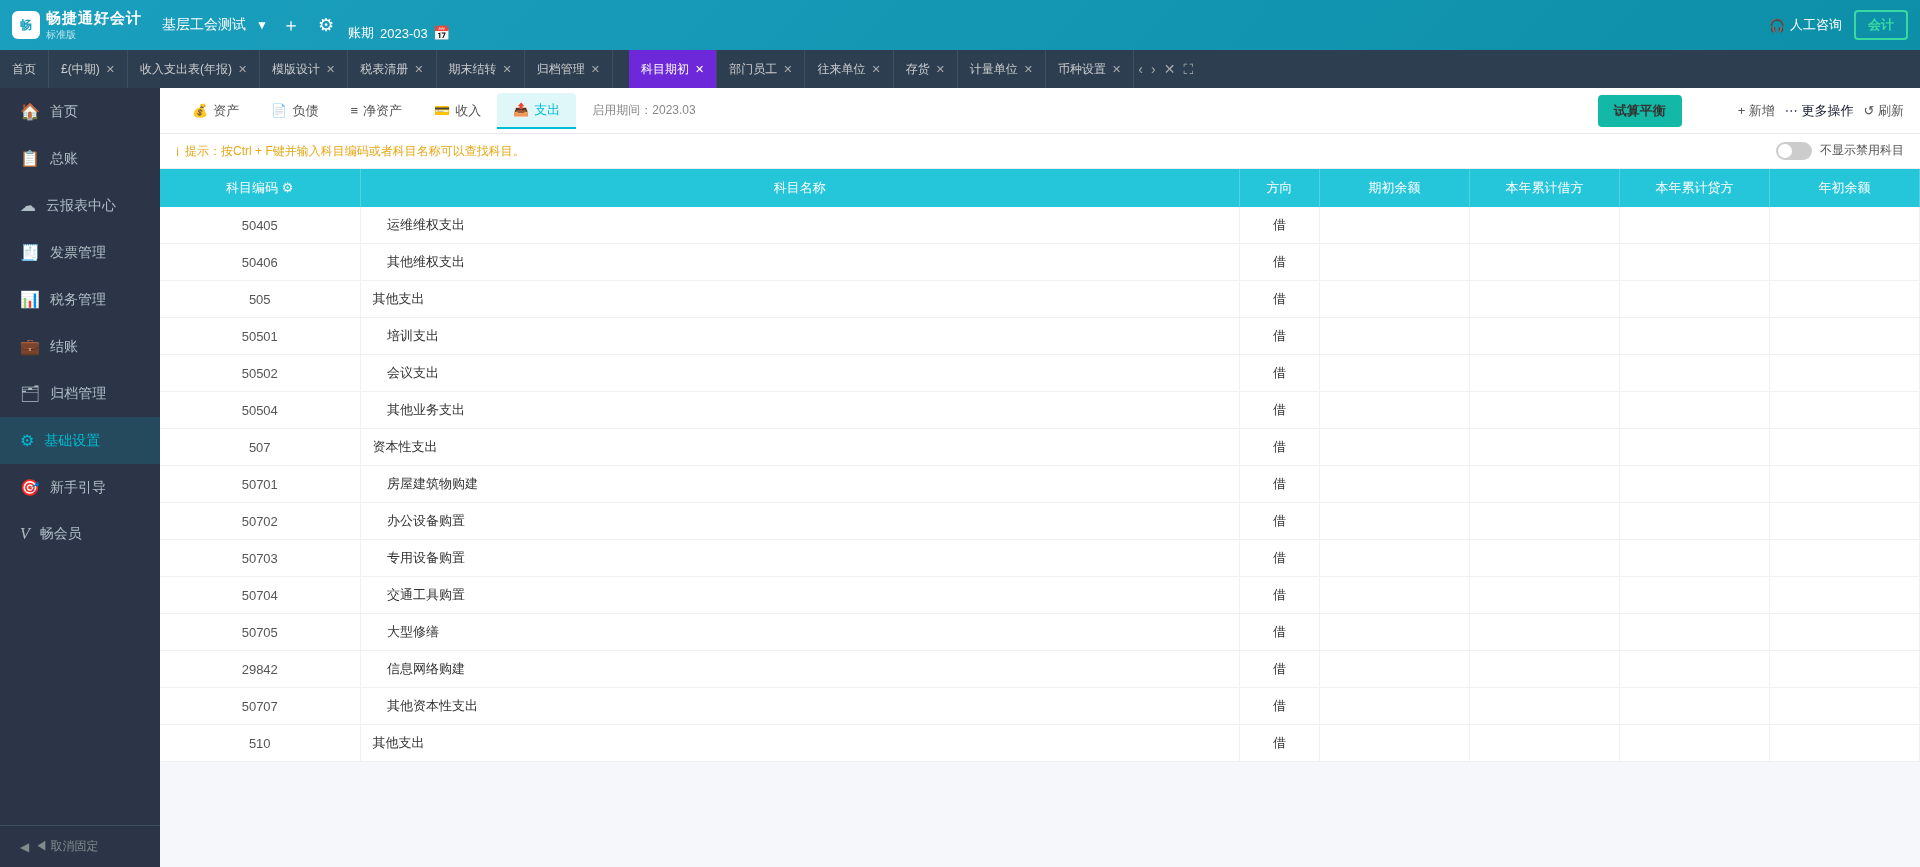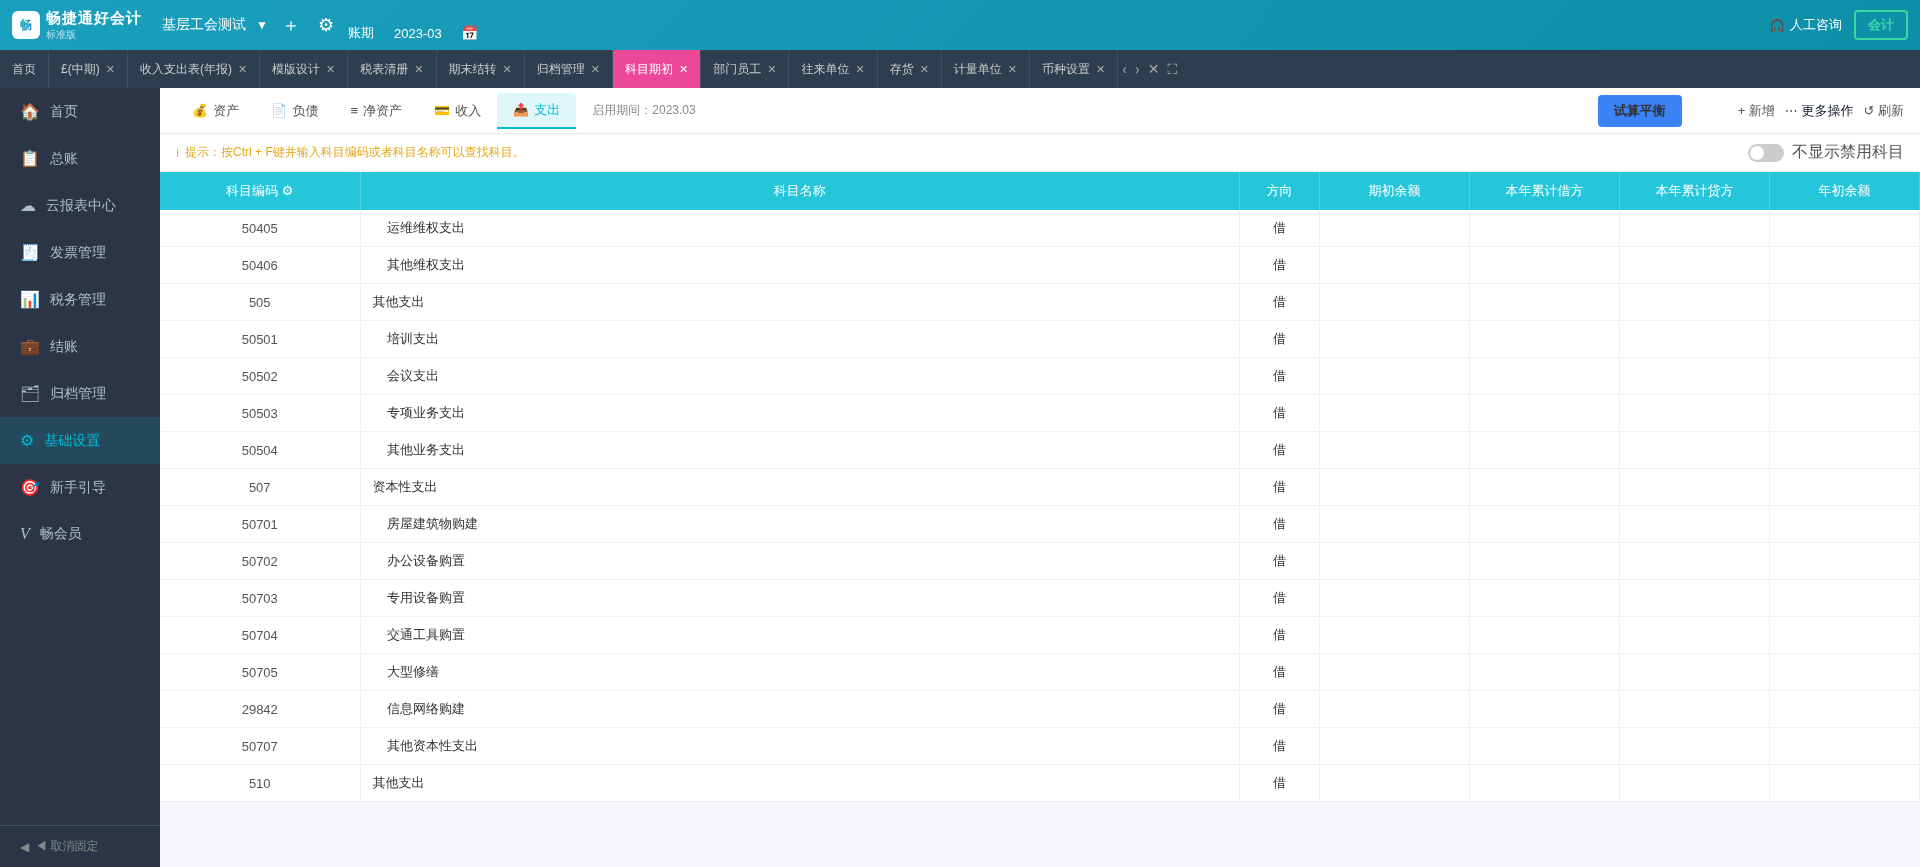--- a/index.html
+++ b/index.html
@@ -56,21 +56,21 @@
       color: white;
       font-size: 18px;
       cursor: pointer;
       padding: 0 4px;
     }
     .period-info {
       color: white;
       font-size: 13px;
       display: flex;
       align-items: center;
-      gap: 20px;
+      gap: 6px;
       margin-top: 16px;
     }
     .period-icon { font-size: 14px; }
     .right-controls {
       display: flex;
       align-items: center;
       gap: 12px;
     }
     .service-btn {
       color: white;
@@ -104,22 +104,23 @@
       align-items: center;
       padding: 0 12px;
       color: #ccc;
       font-size: 12px;
       cursor: pointer;
       white-space: nowrap;
       border-right: 1px solid #3d4f5f;
       gap: 4px;
     }
     .tab-item.active {
-      background: #ec4899;
-      color: white;
+      background: #6d28d9;
+      color: white;
+      margin-left: 16px;
     }
     .tab-close {
       font-size: 11px;
       color: #aaa;
       margin-left: 2px;
     }
     .tab-nav-btns {
       display: flex;
       align-items: center;
       padding: 0 4px;
@@ -209,21 +210,21 @@
       font-size: 12px;
       color: #888;
     }
     .toolbar-right {
       margin-left: auto;
       display: flex;
       align-items: center;
       gap: 10px;
     }
     .balance-btn {
-      background: #3b82f6;
+      background: #14b8a6;
       color: #333;
       border: none;
       padding: 7px 16px;
       border-radius: 4px;
       font-size: 13px;
       cursor: pointer;
       font-weight: bold;
     }
     .add-new-btn {
       color: #555;
@@ -256,24 +257,23 @@
       color: #e6a817;
       display: flex;
       align-items: center;
       gap: 6px;
       flex-shrink: 0;
       border-bottom: 1px solid #eee;
     }
     .hint-right {
       margin-left: auto;
       display: flex;
-      align-items: center;
       gap: 8px;
       color: #555;
-      font-size: 16px;
+      font-size: 12px;
     }
     .toggle-switch {
       width: 36px; height: 18px;
       background: #ccc;
       border-radius: 9px;
       position: relative;
       cursor: pointer;
     }
     .toggle-switch::after {
       content: '';
@@ -575,29 +575,20 @@
             <tr>
     <td class="col-code code-col">50502</td>
     <td class="col-name name-col">&nbsp;&nbsp;&nbsp;&nbsp;会议支出</td>
     <td class="col-dir">借</td>
     <td class="col-bal"></td>
     <td class="col-deb"></td>
     <td class="col-cred"></td>
     <td class="col-year"></td>
   </tr>
             <tr>
-    <td class="col-code code-col">50503</td>
-    <td class="col-name name-col">&nbsp;&nbsp;&nbsp;&nbsp;专项业务支出</td>
-    <td class="col-dir">借</td>
-    <td class="col-bal"></td>
-    <td class="col-deb"></td>
-    <td class="col-cred"></td>
-    <td class="col-year"></td>
-  </tr>
-            <tr>
     <td class="col-code code-col">50504</td>
     <td class="col-name name-col">&nbsp;&nbsp;&nbsp;&nbsp;其他业务支出</td>
     <td class="col-dir">借</td>
     <td class="col-bal"></td>
     <td class="col-deb"></td>
     <td class="col-cred"></td>
     <td class="col-year"></td>
   </tr>
             <tr>
     <td class="col-code code-col">507</td>

